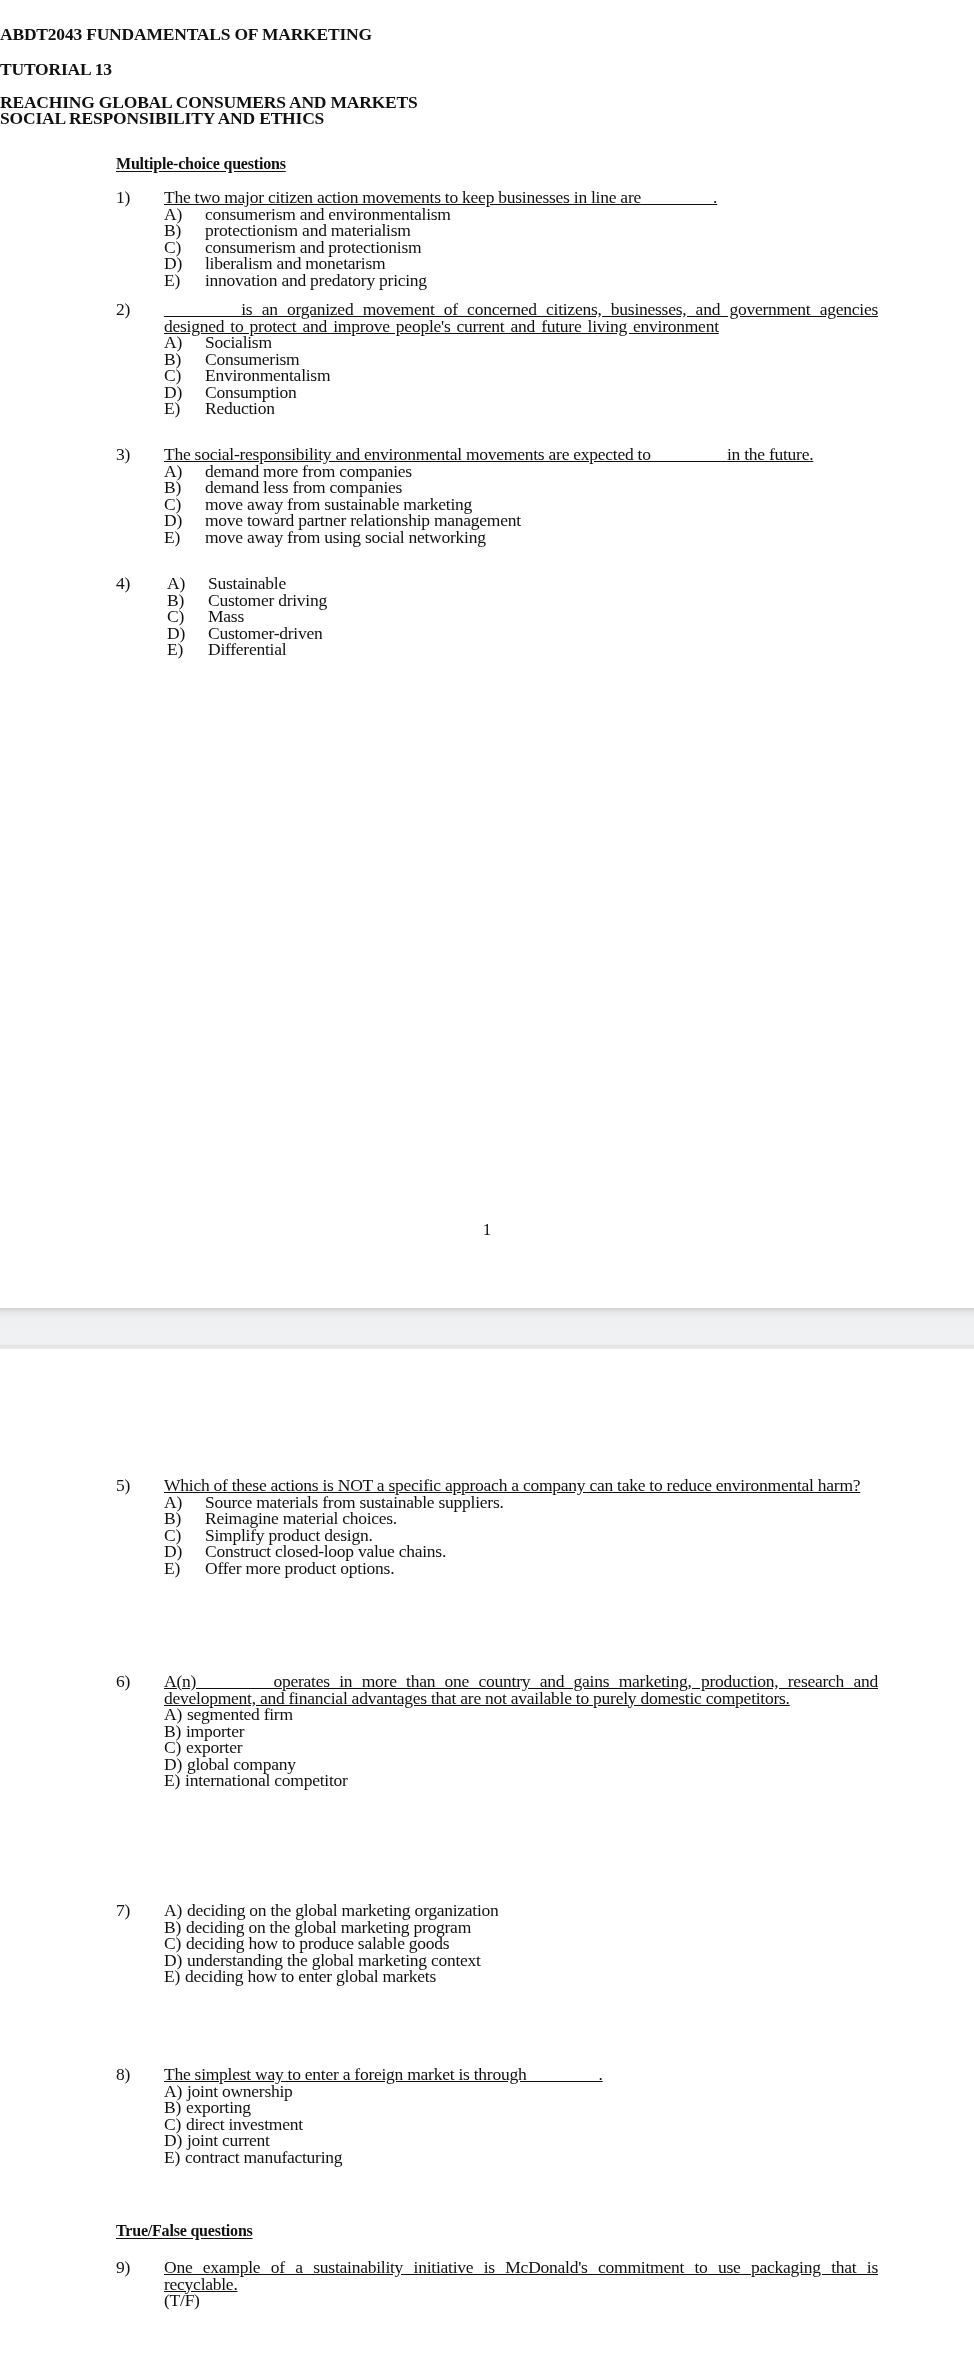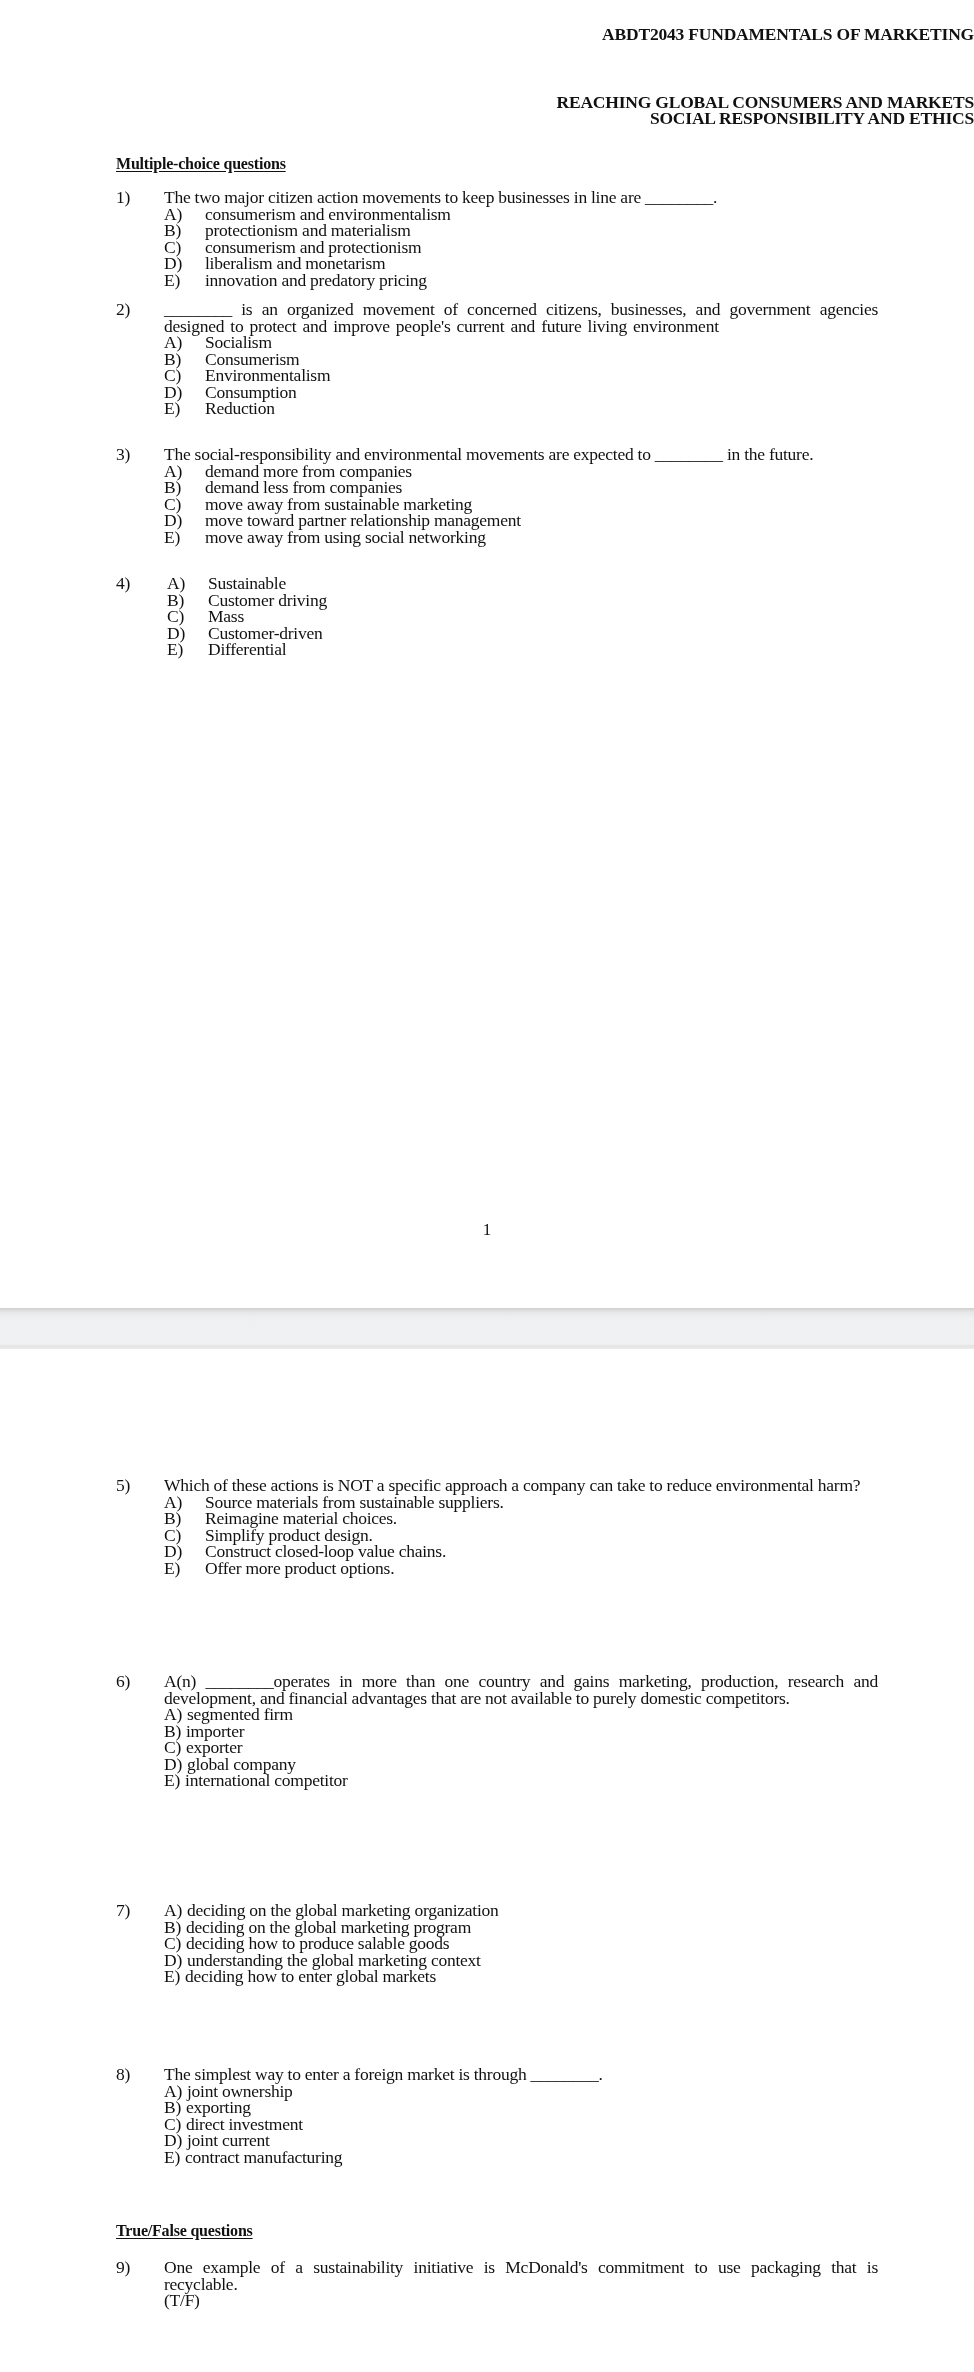--- a/index.html
+++ b/index.html
@@ -19,53 +19,54 @@
   .page {
     position: absolute; left: 0; width: 974px; background: #fff;
   }
   #page1 { top: 0; height: 1308px; }
   #page2 { top: 1349px; height: 1023px; }
   .page-gap {
     position: absolute; left: 0; top: 1308px; width: 974px; height: 41px;
     background: linear-gradient(#cfcfcf 0px, #e6e7e9 4px, #eff0f2 10px, #f0f1f3 36px, #e4e4e4 38px, #ececec 41px);
   }
   .hdr {
-    position: absolute; left: 0; width: 974px; text-align: right;
+    position: absolute; left: 0; width: 974px; text-align: left;
     font-weight: bold; font-size: 17.5px; line-height: 17px; letter-spacing: -0.2px;
   }
   .section-title {
     position: absolute; left: 116px;
     font-weight: bold; font-size: 16px; text-decoration: underline;
     text-underline-offset: 2px; letter-spacing: -0.2px;
   }
   .q {
     position: absolute; left: 116px; width: 762px;
     font-size: 17.5px; line-height: 16.5px; letter-spacing: -0.25px;
   }
   .q .num { position: absolute; left: 0; top: 0; }
-  .q .stem { margin-left: 48px; text-align: justify; text-align-last: left; }
+  .q .stem { margin-left: 48px; text-align: justify; text-align-last: left; text-decoration: underline; }
   .q.wide .stem { margin-left: 32px; text-indent: 0; }
   .q .opts { margin: 0; padding: 0; list-style: none; }
   .q .opt { margin-left: 48px; display: flex; }
   .q .opt .letter { display: inline-block; width: 41px; }
   .q.wide .opt { margin-left: 51px; }
   .q.tight .opt .letter { width: auto; margin-right: 5px; }
   .pagenum {
     position: absolute; left: 0; width: 974px; text-align: center;
     font-size: 17px;
   }
   .tf { margin-left: 48px; }
 </style>
 </head>
 <body>
 
 <div class="top-shadow"></div>
 
 <div class="page" id="page1">
   <div class="hdr" style="top:26px">ABDT2043 FUNDAMENTALS OF MARKETING</div>
+  <div class="hdr" style="top:61px">TUTORIAL 13</div>
   <div class="hdr" style="top:94px">REACHING GLOBAL CONSUMERS AND MARKETS</div>
   <div class="hdr" style="top:110px">SOCIAL RESPONSIBILITY AND ETHICS</div>
 
   <div class="section-title" style="top:155px">Multiple-choice questions</div>
 
   <div class="q" style="top:189px">
     <span class="num">1)</span>
     <div class="stem">The two major citizen action movements to keep businesses in line are ________.</div>
     <ul class="opts">
       <li class="opt">

